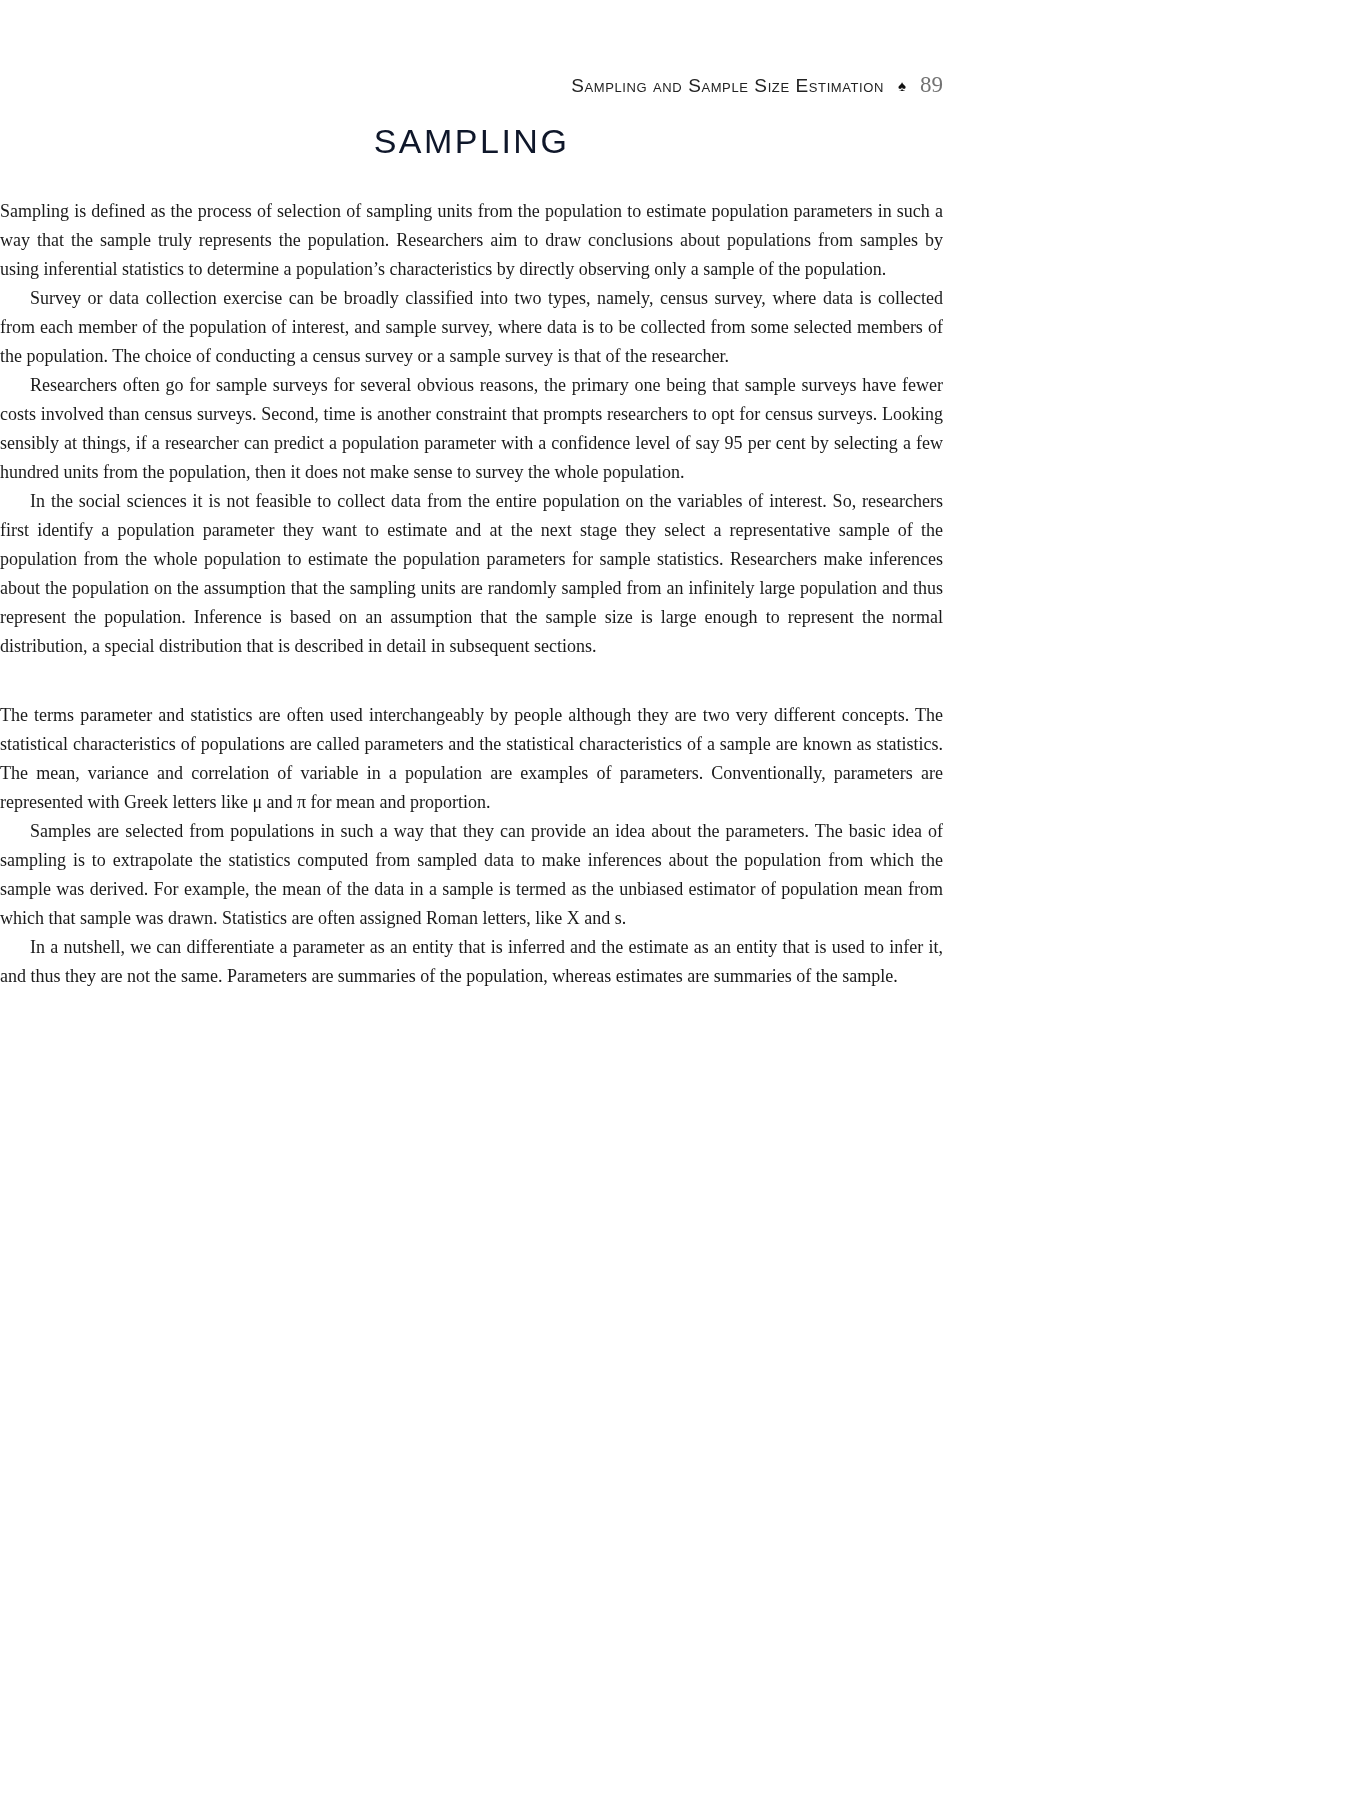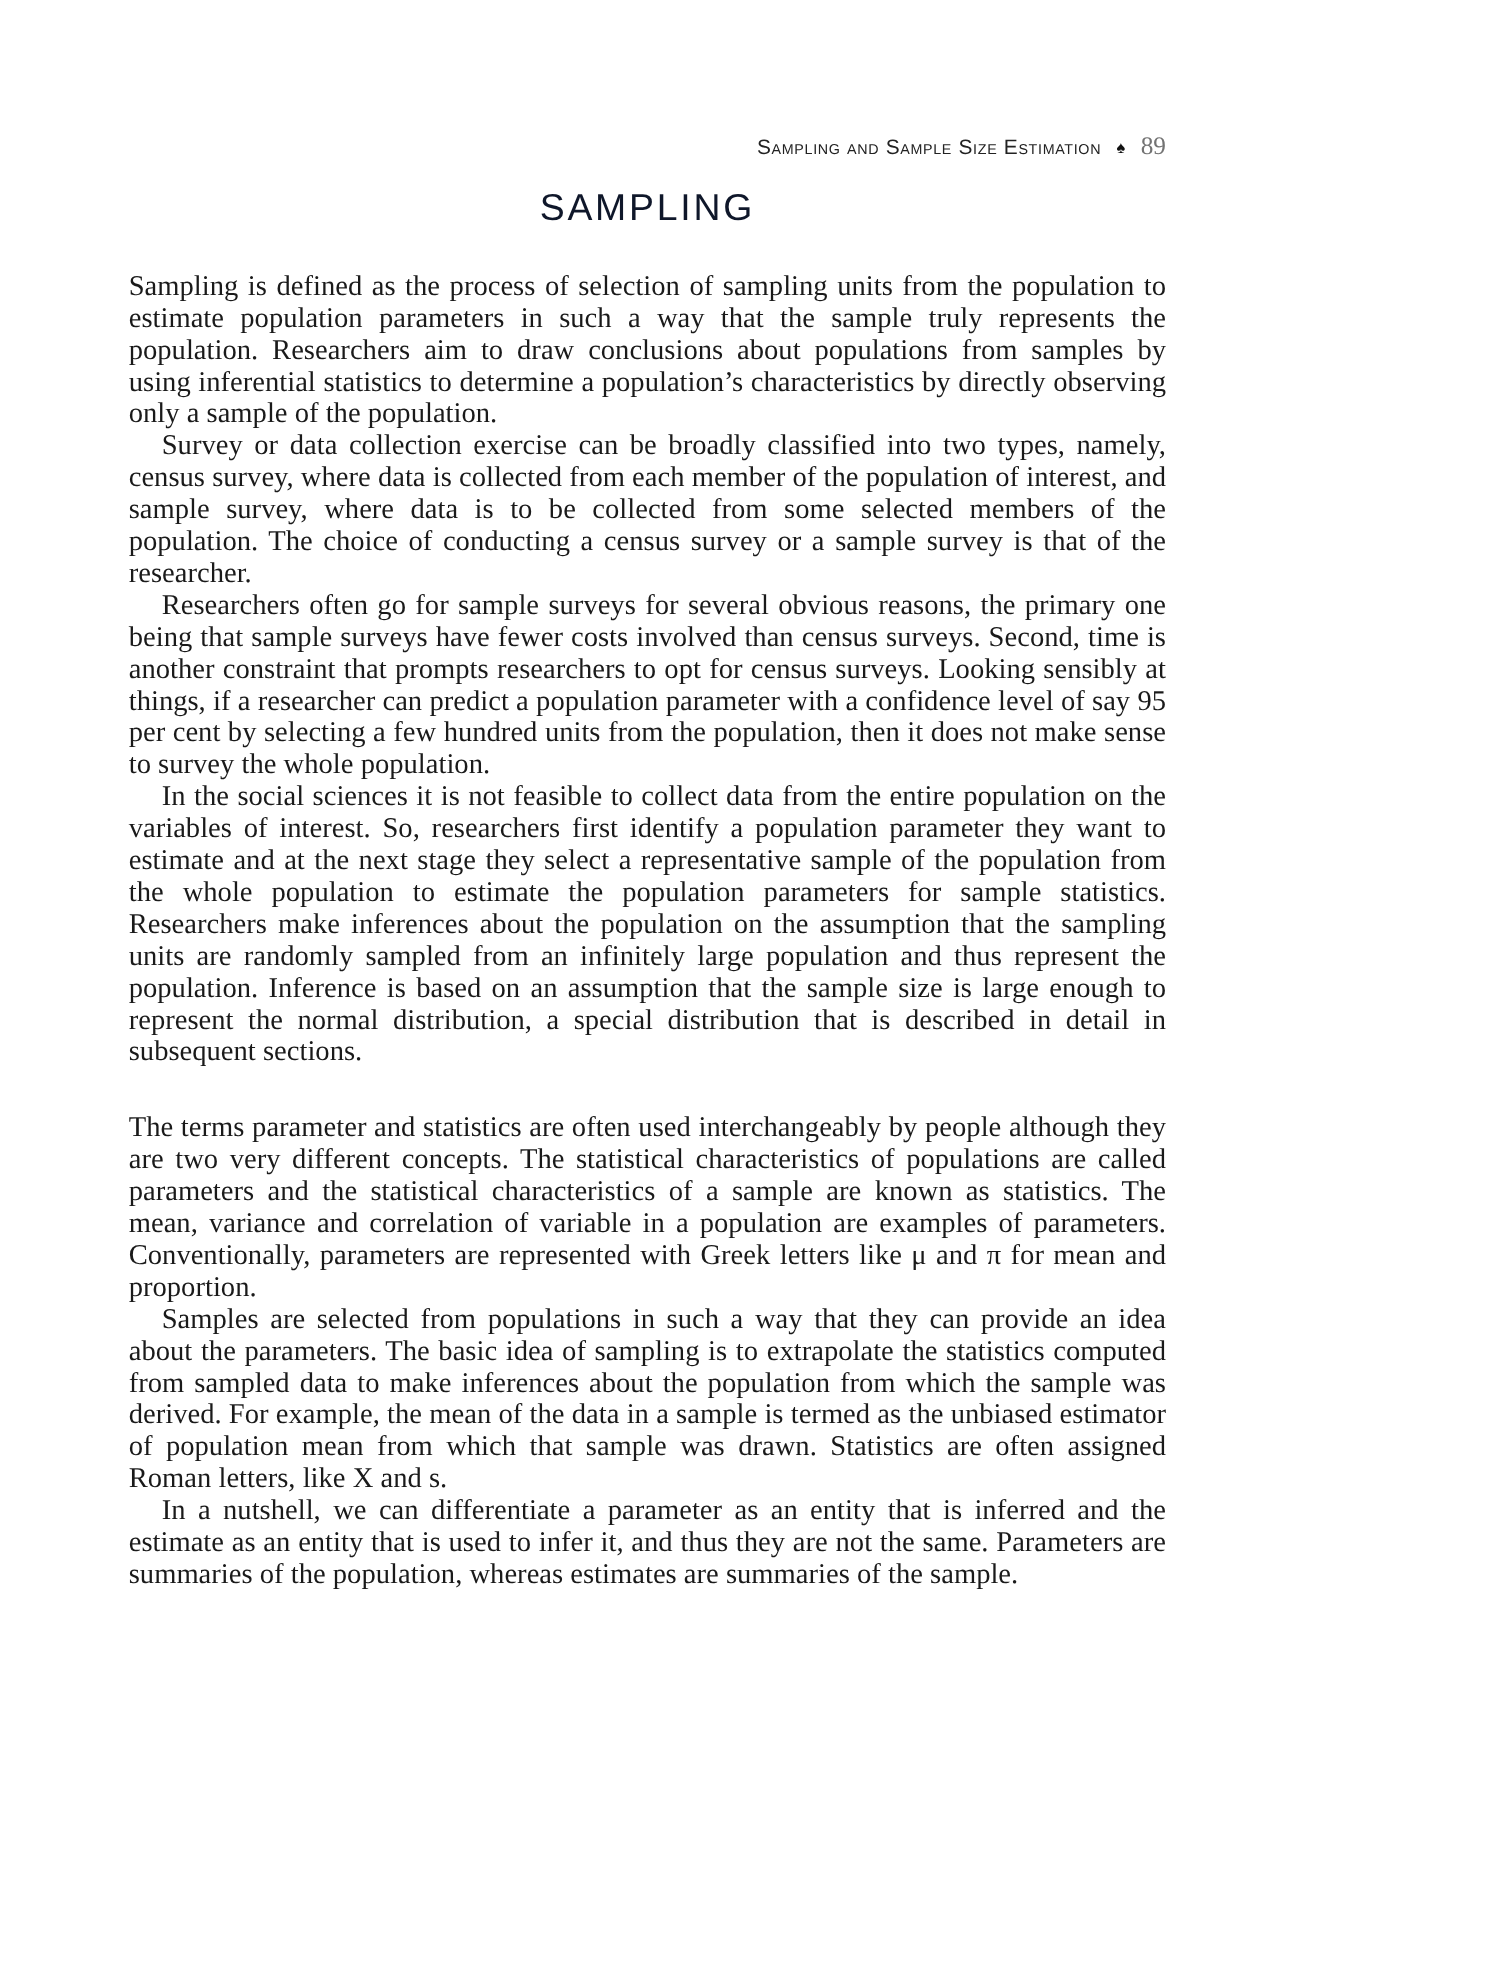--- a/index.html
+++ b/index.html
@@ -7,22 +7,21 @@
   body {
     width: 1350px;
     height: 1800px;
     font-family: "Liberation Serif", serif;
     color: #1a1a1a;
     position: relative;
     overflow: hidden;
   }
   .page {
     width: 943px;
-    margin-left: 117px;
-    padding-top: 120px;
+    padding-top: 72px;
   }
   .running-head {
     display: flex;
     justify-content: flex-end;
     align-items: baseline;
     gap: 14px;
     font-family: "Liberation Sans", sans-serif;
   }
   .running-head .head-text {
     font-variant: small-caps;
@@ -48,21 +47,21 @@
     text-align: center;
     font-size: 34px;
     letter-spacing: 2.5px;
     color: #0f172a;
   }
   .heading-1 { margin-top: 24px; }
   .heading-2 { margin-top: 66px; }
   .body-block { margin-top: 36px; }
   .body-block-2 { margin-top: 40px; }
   p.para {
-    font-size: 26px;
+    font-size: 18px;
     line-height: 29px;
     text-align: justify;
     color: #1a1a1a;
   }
   p.para.indent { text-indent: 30px; }
 </style>
 </head>
 <body>
 
 <div class="page">

